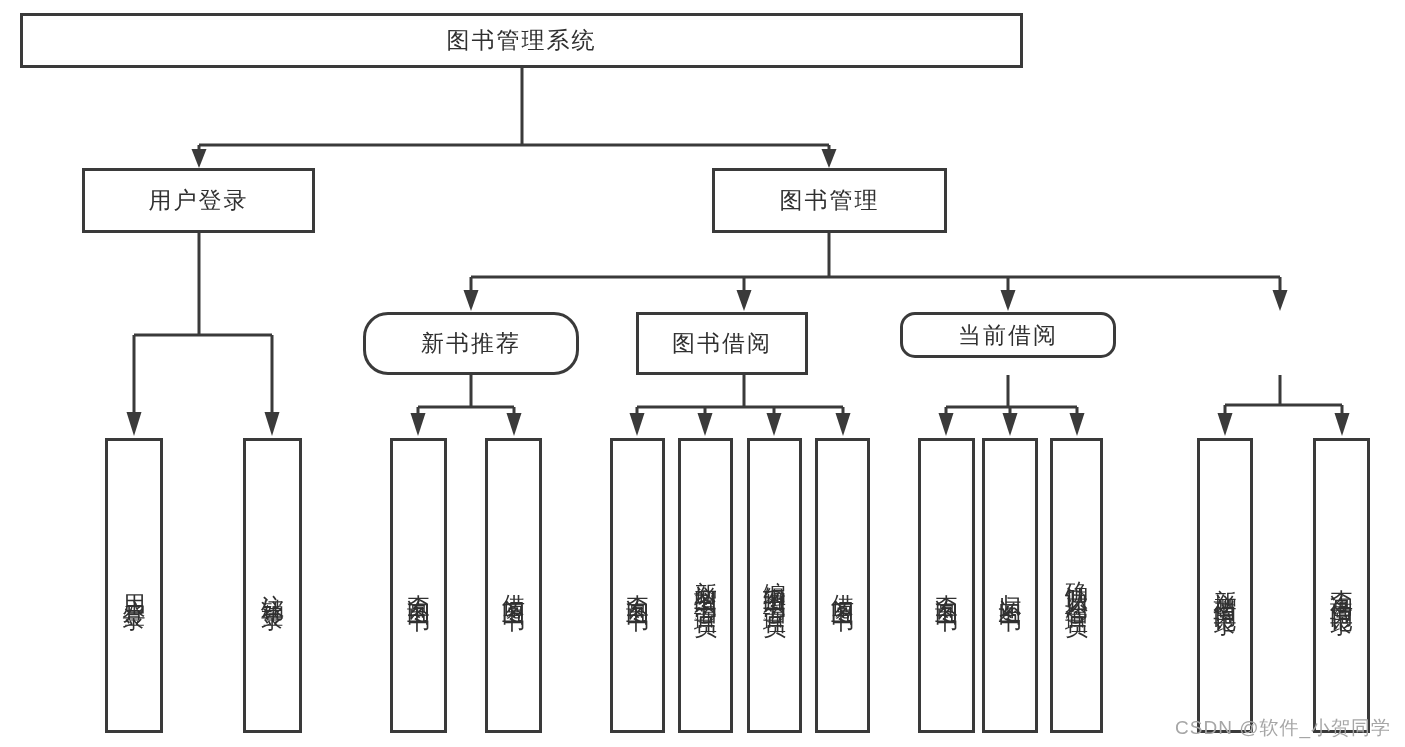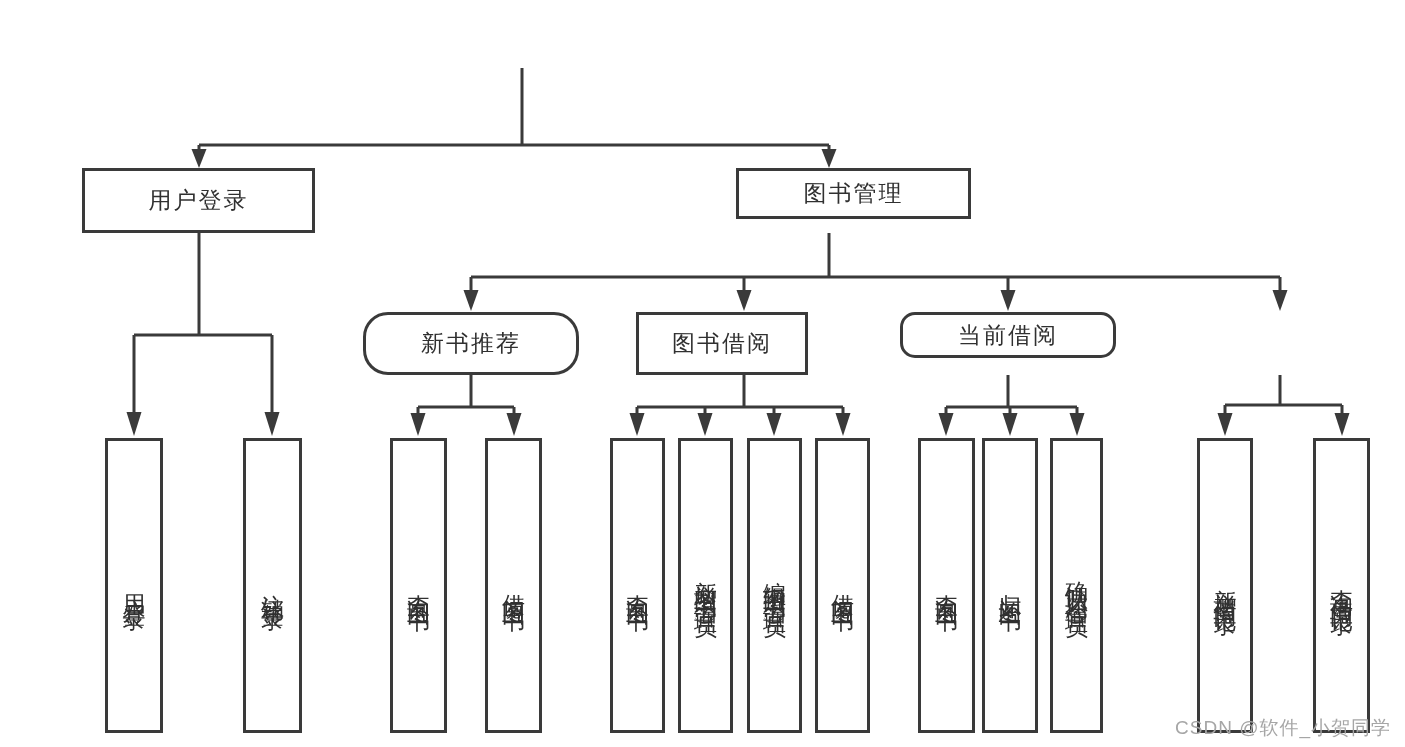--- a/index.html
+++ b/index.html
@@ -103,25 +103,28 @@
     <path d="M1008 375 V407 M946 407 H1077 M946 407 V415 M1010 407 V415 M1077 407 V415"></path>
     <polygon points="938.5,413 953.5,413 946,436"></polygon>
     <polygon points="1002.5,413 1017.5,413 1010,436"></polygon>
     <polygon points="1069.5,413 1084.5,413 1077,436"></polygon>
 
     <path d="M1280 375 V405 M1225 405 H1342 M1225 405 V415 M1342 405 V415"></path>
     <polygon points="1217.5,413 1232.5,413 1225,436"></polygon>
     <polygon points="1334.5,413 1349.5,413 1342,436"></polygon>
   </svg>
 
+  <div class="box" style="left:20px; top:13px; width:1003px; height:55px;">
+    <span class="hlabel">图书管理系统</span>
+  </div>
 
   <div class="box" style="left:82px; top:168px; width:233px; height:65px;">
     <span class="hlabel">用户登录</span>
   </div>
-  <div class="box" style="left:712px; top:168px; width:235px; height:51px;margin-left:24px;">
+  <div class="box" style="left:712px; top:168px; width:235px; height:65px;">
     <span class="hlabel">图书管理</span>
   </div>
 
   <div class="box" style="left:363px; top:312px; width:216px; height:63px;border-radius:25px;">
     <span class="hlabel">新书推荐</span>
   </div>
   <div class="box" style="left:636px; top:312px; width:172px; height:63px;">
     <span class="hlabel">图书借阅</span>
   </div>
   <div class="box" style="left:900px; top:312px; width:216px; height:46px;border-radius:15px;">

